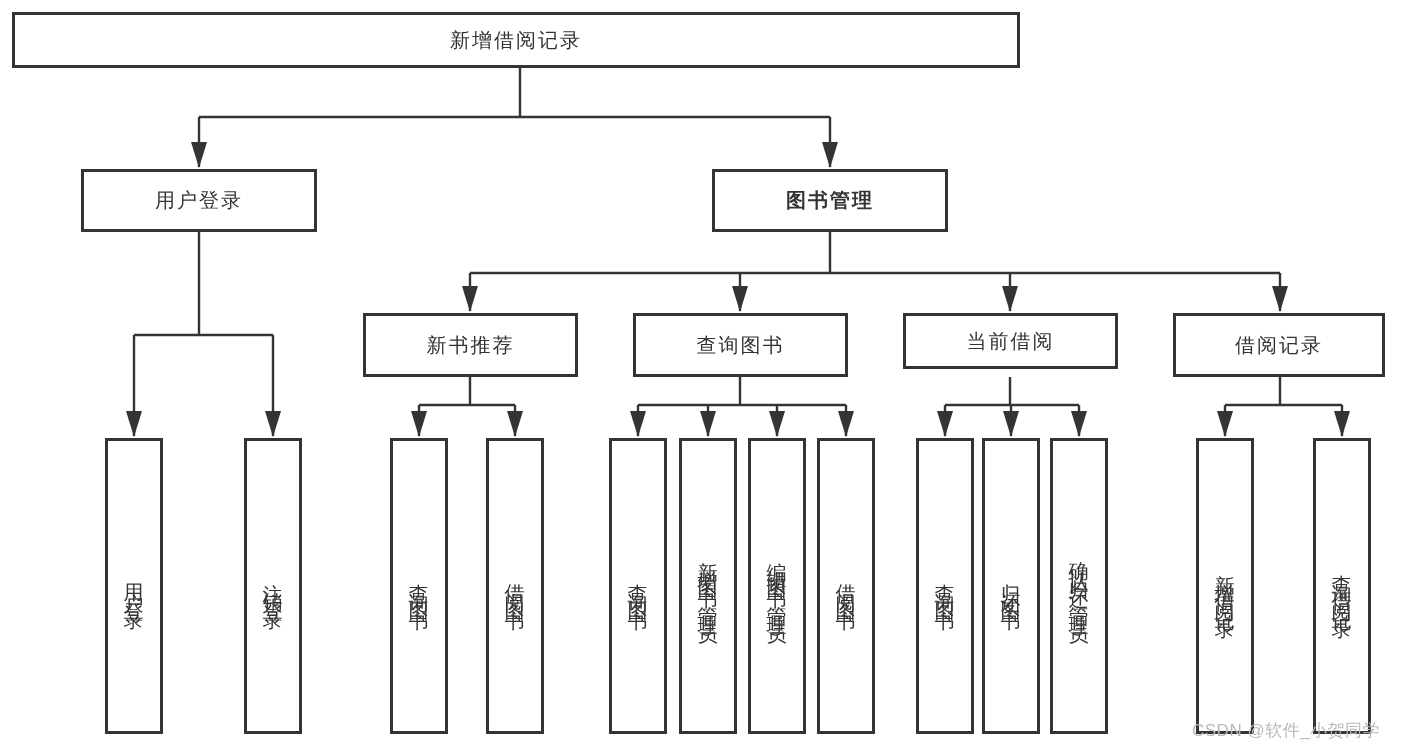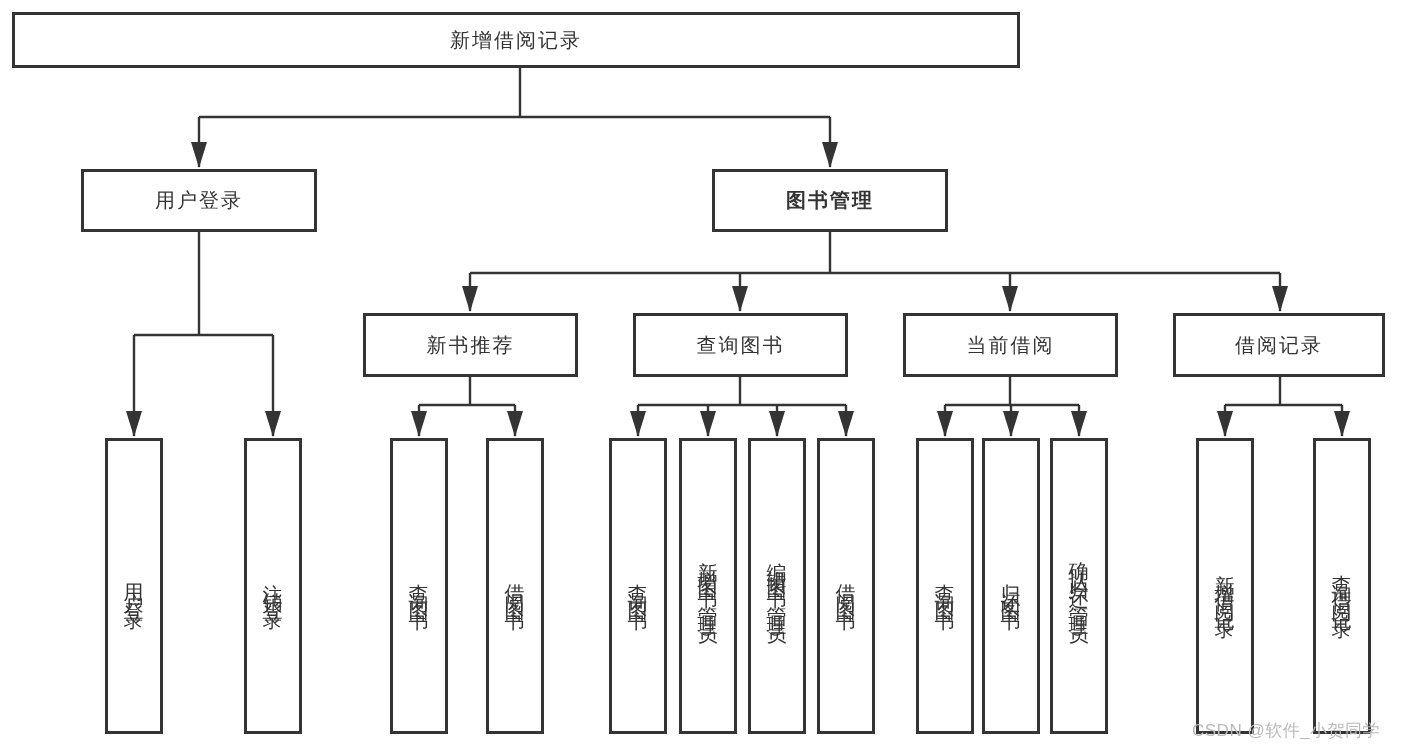--- a/index.html
+++ b/index.html
@@ -130,21 +130,21 @@
   <div class="node" style="left:712px; top:169px; width:236px; height:63px;font-weight:bold;">
     <span>图书管理</span>
   </div>
 
   <div class="node" style="left:363px; top:313px; width:215px; height:64px;">
     <span>新书推荐</span>
   </div>
   <div class="node" style="left:633px; top:313px; width:215px; height:64px;">
     <span>查询图书</span>
   </div>
-  <div class="node" style="left:903px; top:313px; width:215px; height:64px;">
+  <div class="node" style="left:903px; top:313px; width:215px; height:56px;">
     <span>当前借阅</span>
   </div>
   <div class="node" style="left:1173px; top:313px; width:212px; height:64px;">
     <span>借阅记录</span>
   </div>
 
   <div class="leaf" style="left:105px;">
     <span class="vtext">用户登录</span>
   </div>
   <div class="leaf" style="left:244px;">

